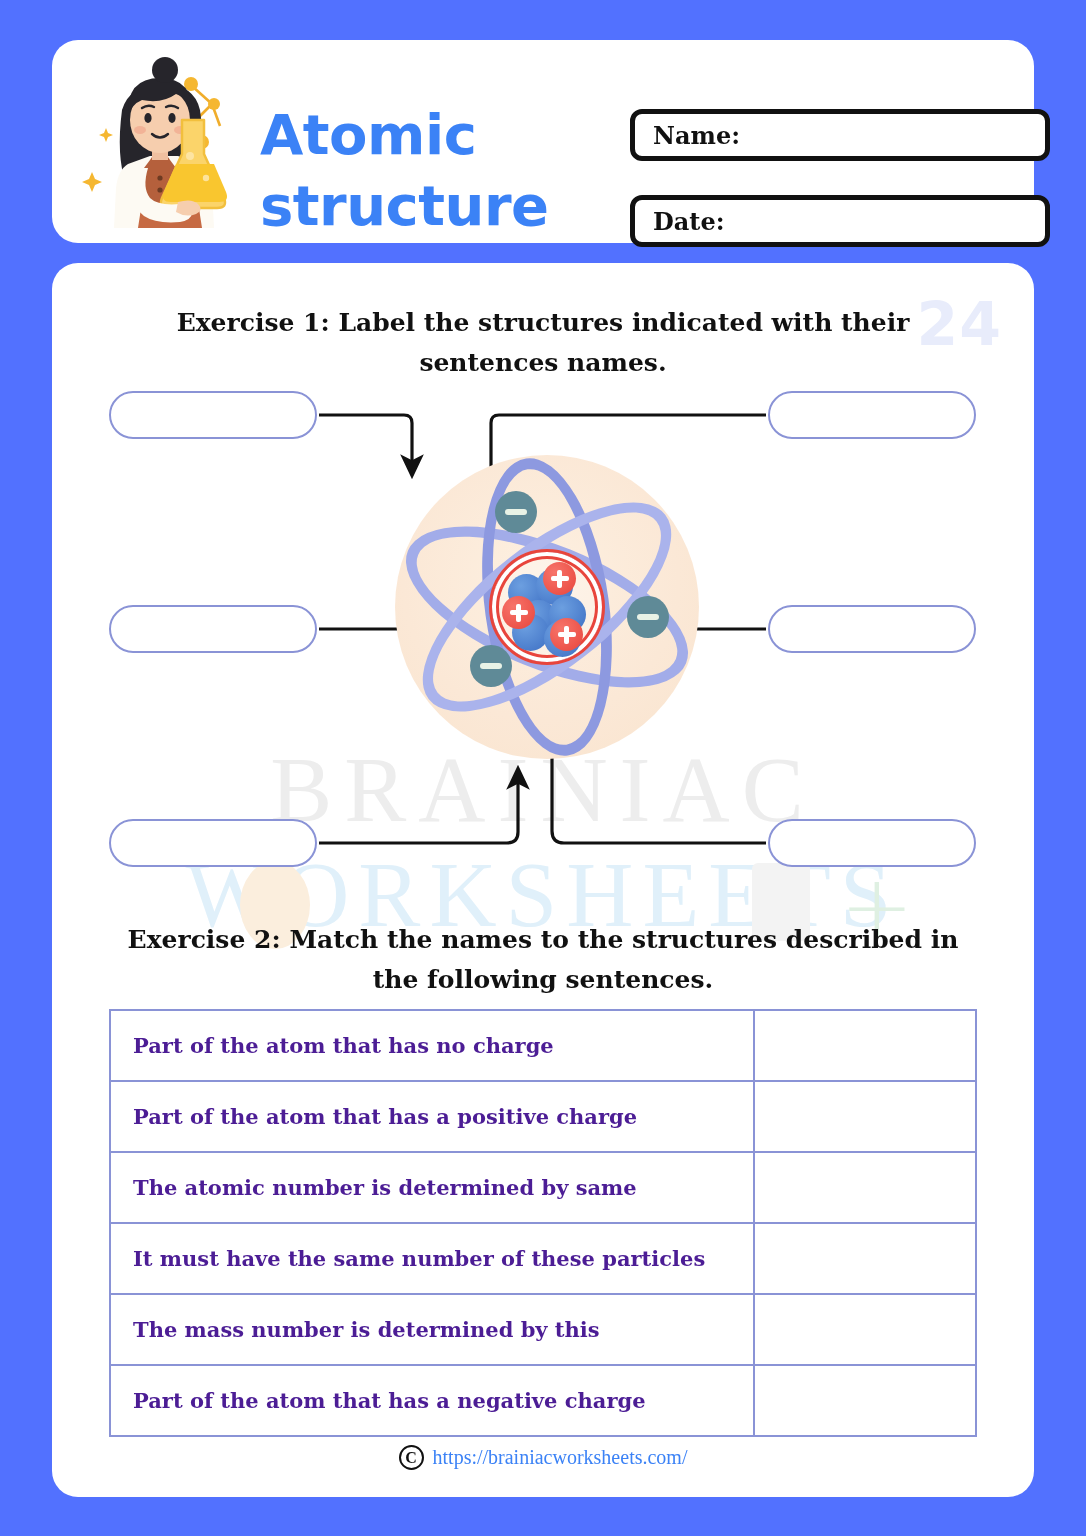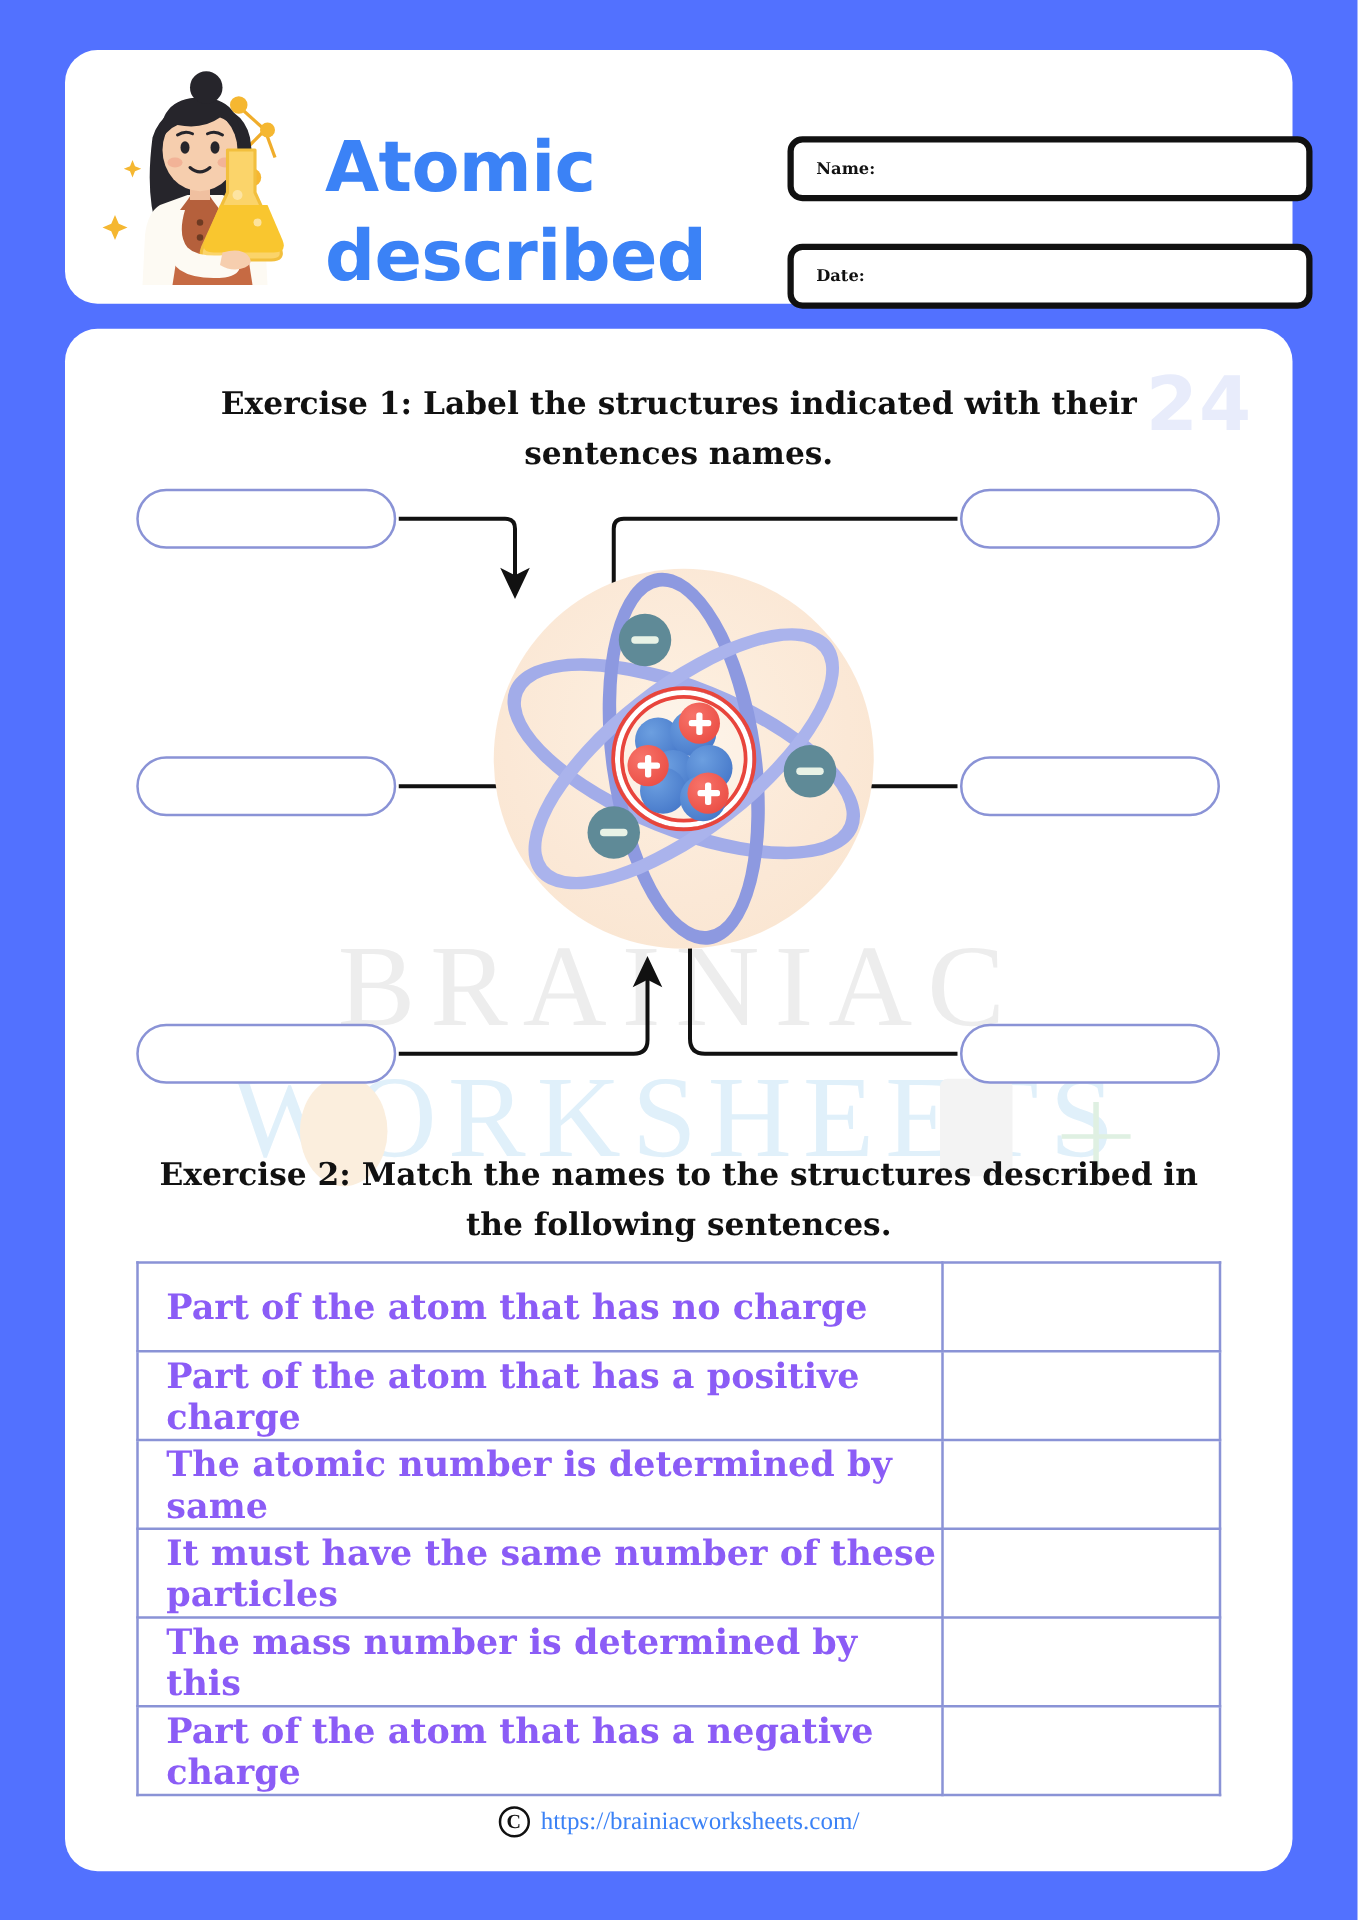--- a/index.html
+++ b/index.html
@@ -52,21 +52,21 @@
     border: 5px solid #111111;
     border-radius: 12px;
     background: #fff;
     display: flex;
     align-items: center;
     padding-left: 18px;
   }
   .field-box .field-label {
     font-family: "DejaVu Serif", serif;
     font-weight: bold;
-    font-size: 13px;
+    font-size: 24px;
     color: #111;
   }
   #name-field { top: 69px; }
   #date-field { top: 155px; }
 
   
   .body-card {
     position: absolute;
     left: 52px; top: 263px;
     width: 982px; height: 1234px;
@@ -261,22 +261,22 @@
   .match-table td {
     border: 2px solid #8a93d6;
     height: 71px;
     vertical-align: middle;
   }
   .match-table td.prompt {
     width: 645px;
     padding-left: 22px;
     font-family: "DejaVu Serif", serif;
     font-weight: bold;
-    font-size: 28px;
-    color: #8b5cf6;
+    font-size: 21px;
+    color: #4c1d95;
   }
   .match-table td.answer { width: 223px; }
 
   
   .footer {
     position: absolute;
     left: 0; right: 0; top: 1182px;
     display: flex;
     align-items: center;
     justify-content: center;
@@ -363,21 +363,21 @@
         <circle cx="120" cy="104" r="4" fill="#fde6a8" opacity=".9"></circle>
         <circle cx="136" cy="126" r="3.2" fill="#fde6a8" opacity=".9"></circle>
 
         <path d="M62 116 q-6 34 12 48 q12 8 36 6 q12 -2 12 -10 q0 -8 -12 -8 q-22 2 -30 -6 q-8 -10 -2 -30z" fill="#fdfaf3"></path>
         <path d="M108 150 q14 -4 20 2 q6 6 -2 10 q-10 4 -20 -2z" fill="#f6ceae"></path>
       </svg>
     </div>
 
     <div class="title">
       <div>Atomic</div>
-      <div>described</div>
+      <div>structure</div>
     </div>
 
     <div class="field-box" id="name-field">
       <span class="field-label">Name:</span>
     </div>
     <div class="field-box" id="date-field">
       <span class="field-label">Date:</span>
     </div>
   </div>
 

